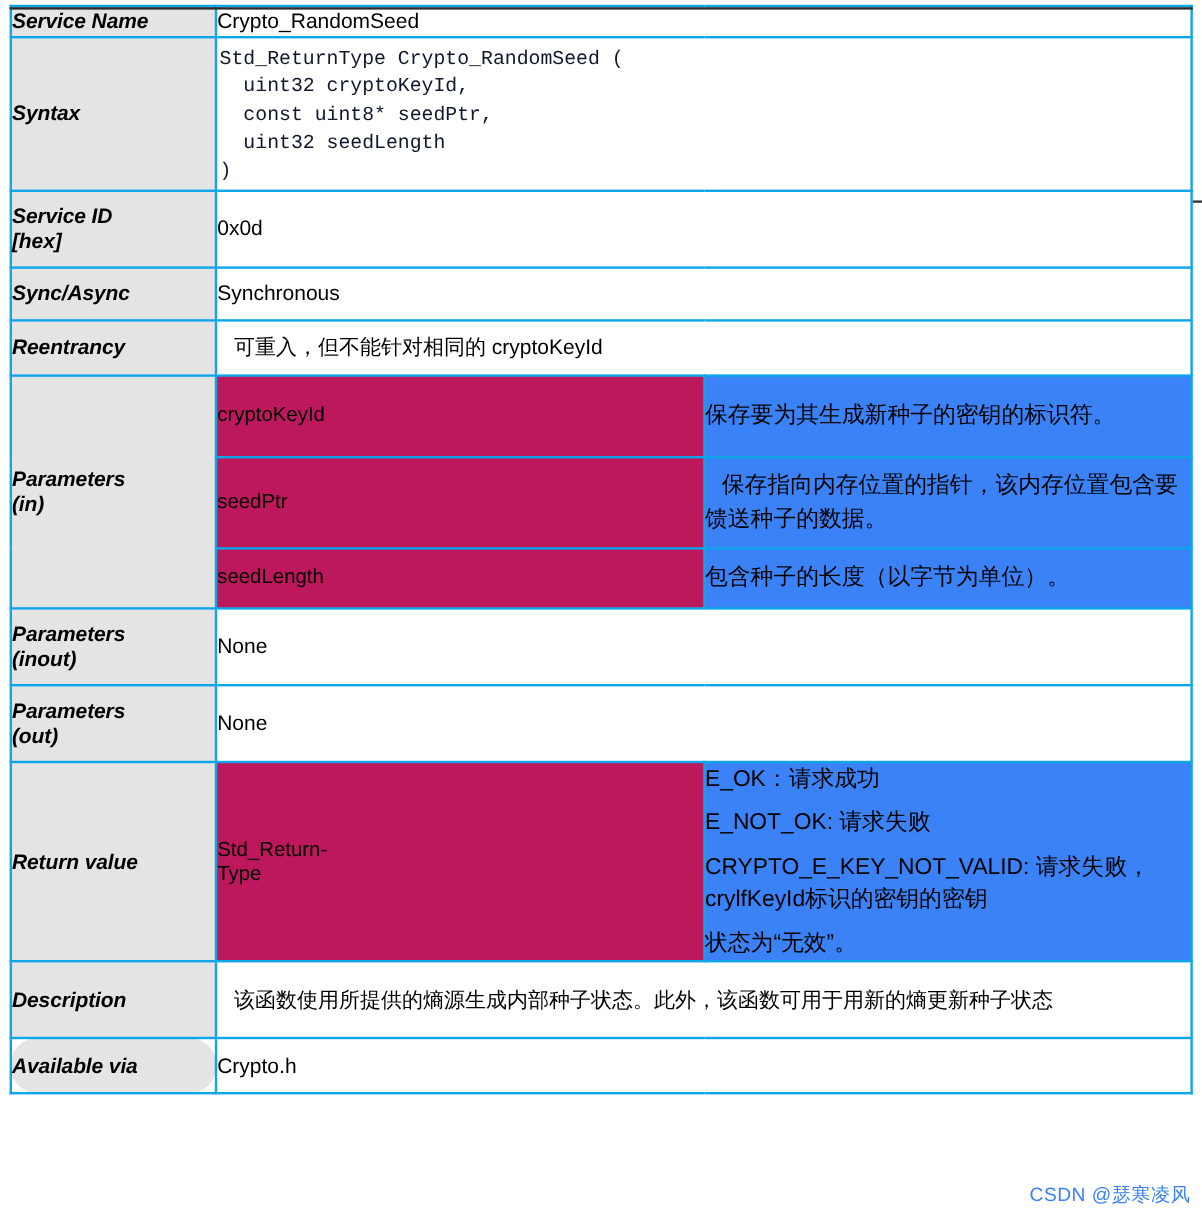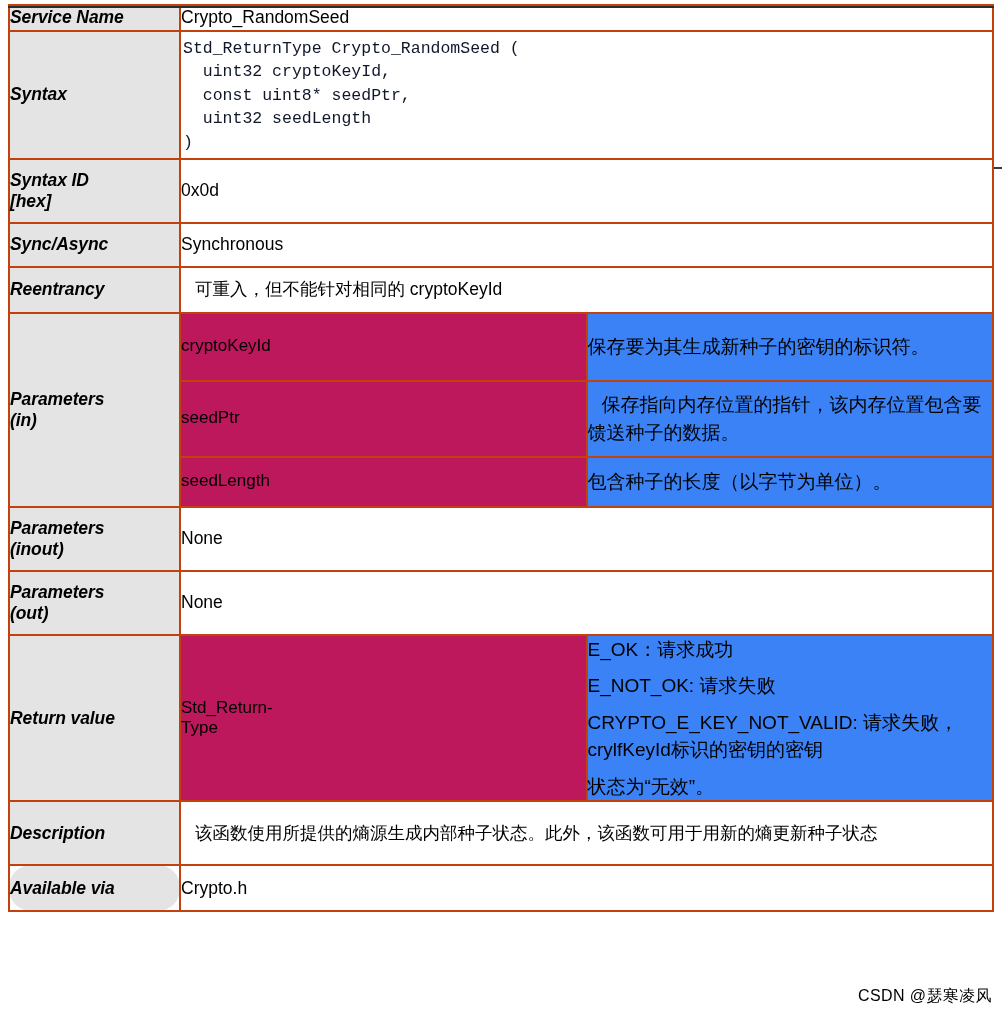--- a/index.html
+++ b/index.html
@@ -26,21 +26,21 @@
   
   table.spec {
     border-collapse: collapse;
     table-layout: fixed;
     width: 986px;
     margin-left: 8px;
     margin-top: 4px;
   }
 
   table.spec td {
-    border: 2px solid #c2410c;
+    border: 2px solid #0ea5e9;
     vertical-align: middle;
     padding: 0;
   }
 
   
   td.label {
     width: 169px;
     background: #e4e4e4;
     font-weight: bold;
     font-style: italic;
@@ -123,21 +123,21 @@
     height: 2px;
     background: #2b2b2b;
   }
 
   
   .watermark {
     position: absolute;
     right: 10px;
     bottom: 6px;
     font-size: 16px;
-    color: #000000;
+    color: #3b82f6;
     letter-spacing: 0.4px;
     white-space: nowrap;
   }
 </style>
 </head>
 <body>
 
 <div class="page">
 
   <div class="top-rule"></div>
@@ -157,21 +157,21 @@
         <div class="code">Std_ReturnType Crypto_RandomSeed (
   uint32 cryptoKeyId,
   const uint8* seedPtr,
   uint32 seedLength
 )</div>
       </td>
     </tr>
 
     <tr class="row-serviceid">
       <td class="label">
-        <div>Syntax ID</div>
+        <div>Service ID</div>
         <div>[hex]</div>
       </td>
       <td class="value" colspan="2">0x0d</td>
     </tr>
 
     <tr class="row-sync">
       <td class="label">Sync/Async</td>
       <td class="value" colspan="2">Synchronous</td>
     </tr>
 

